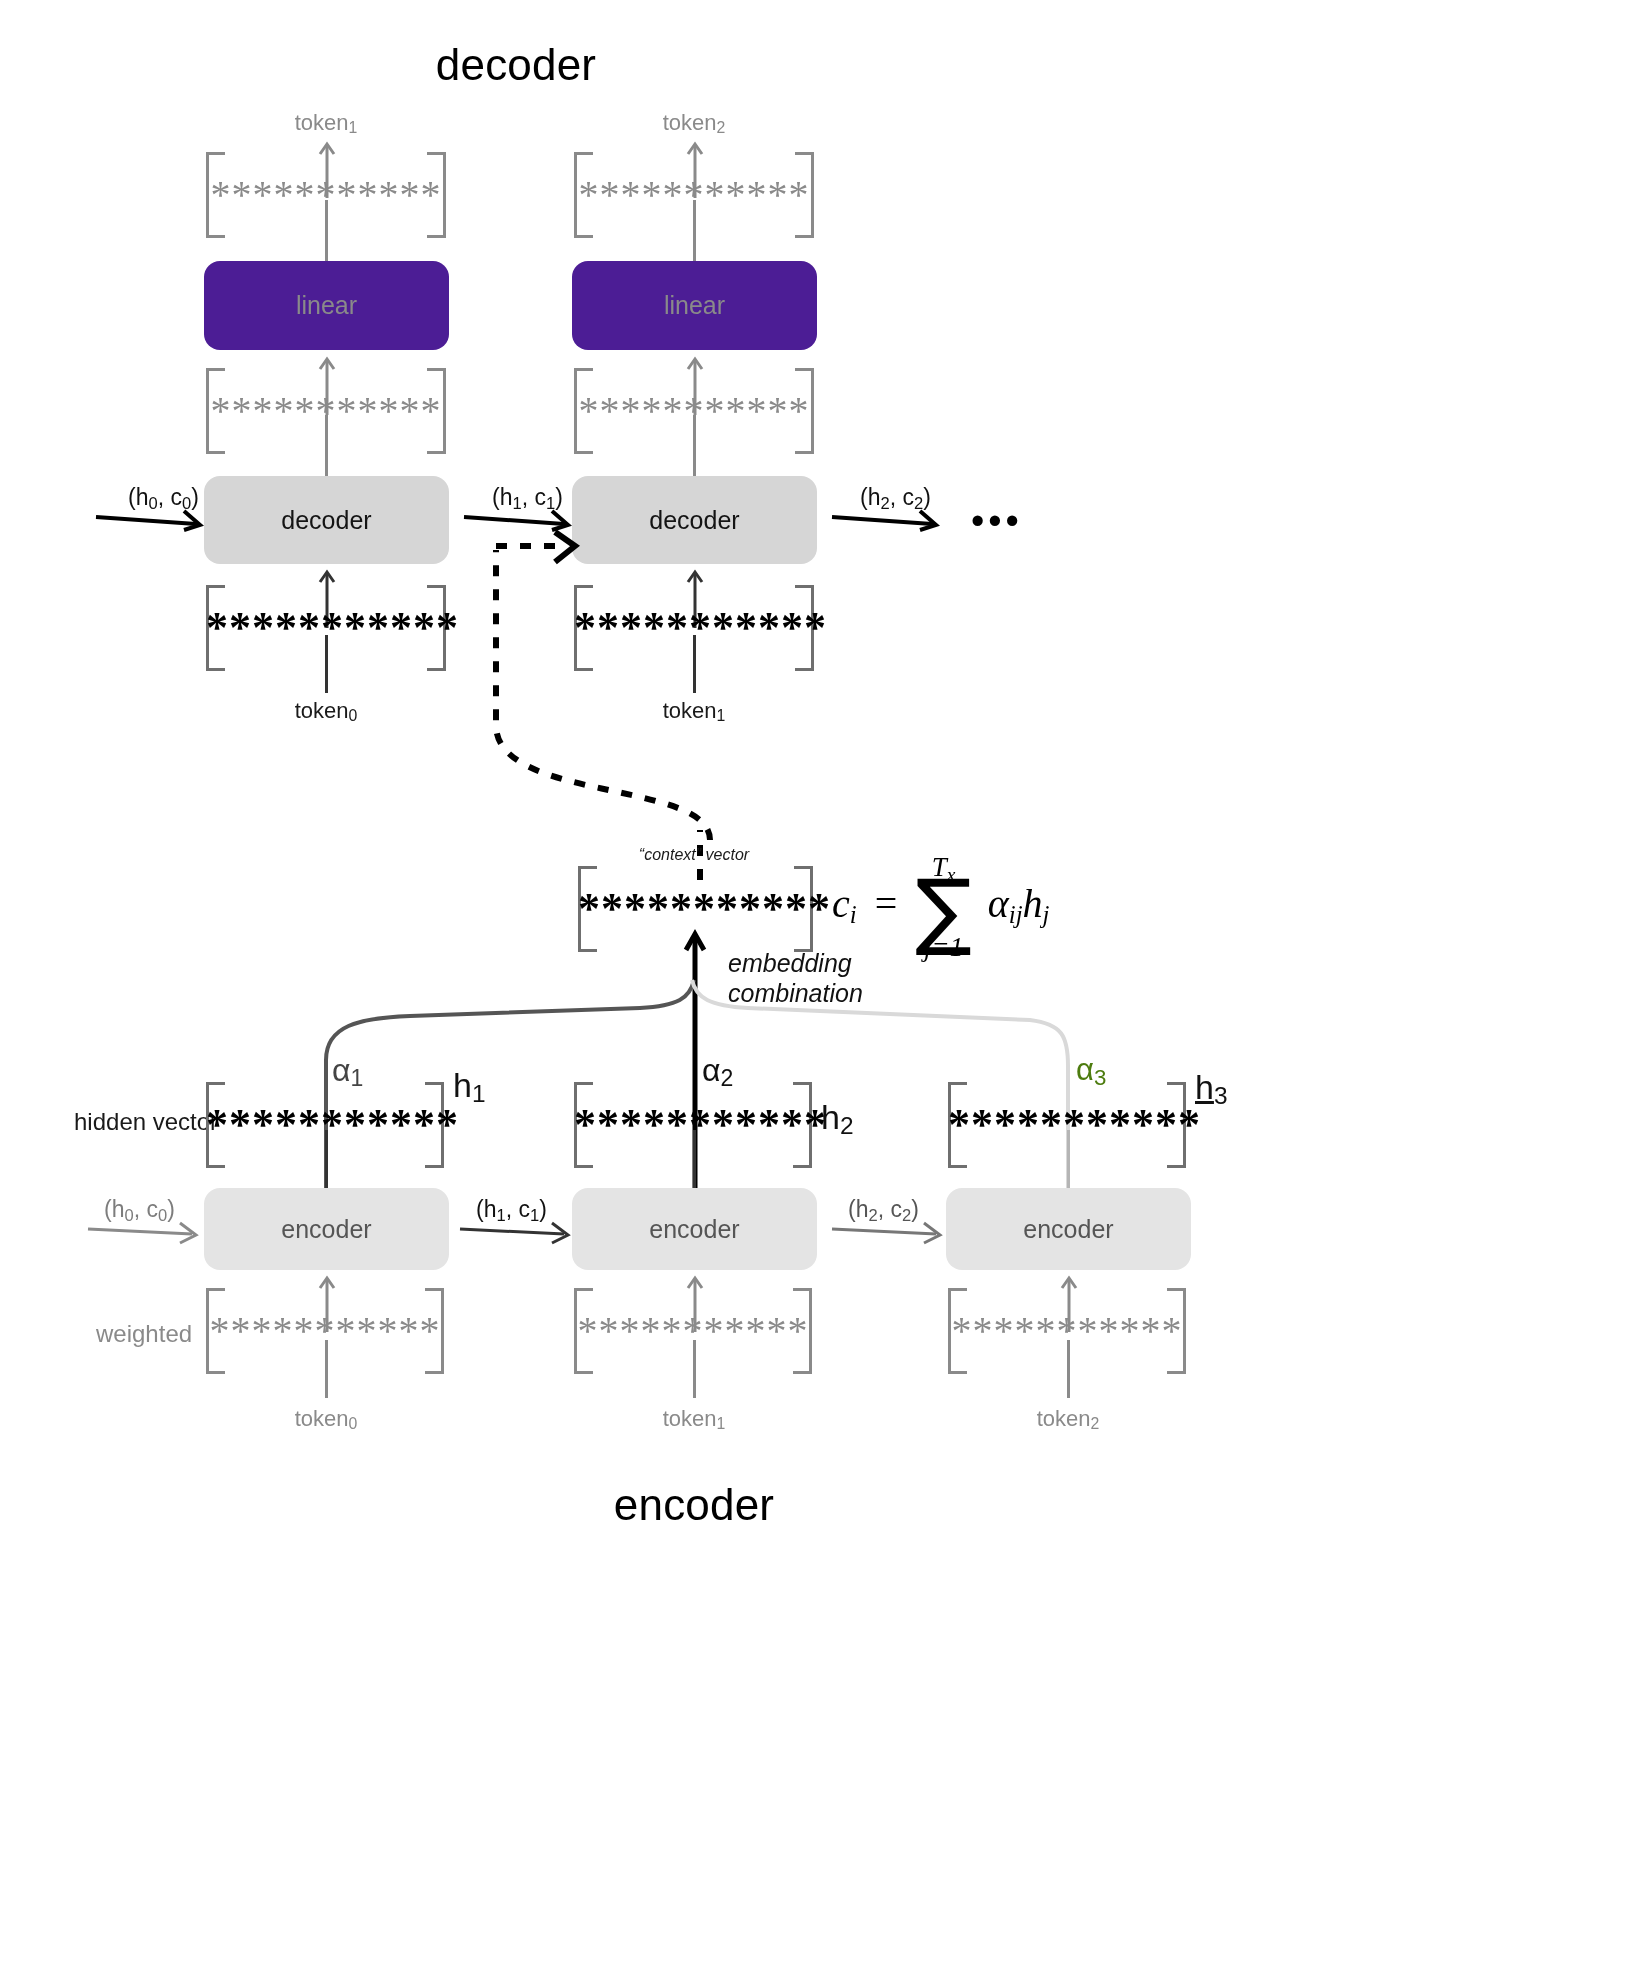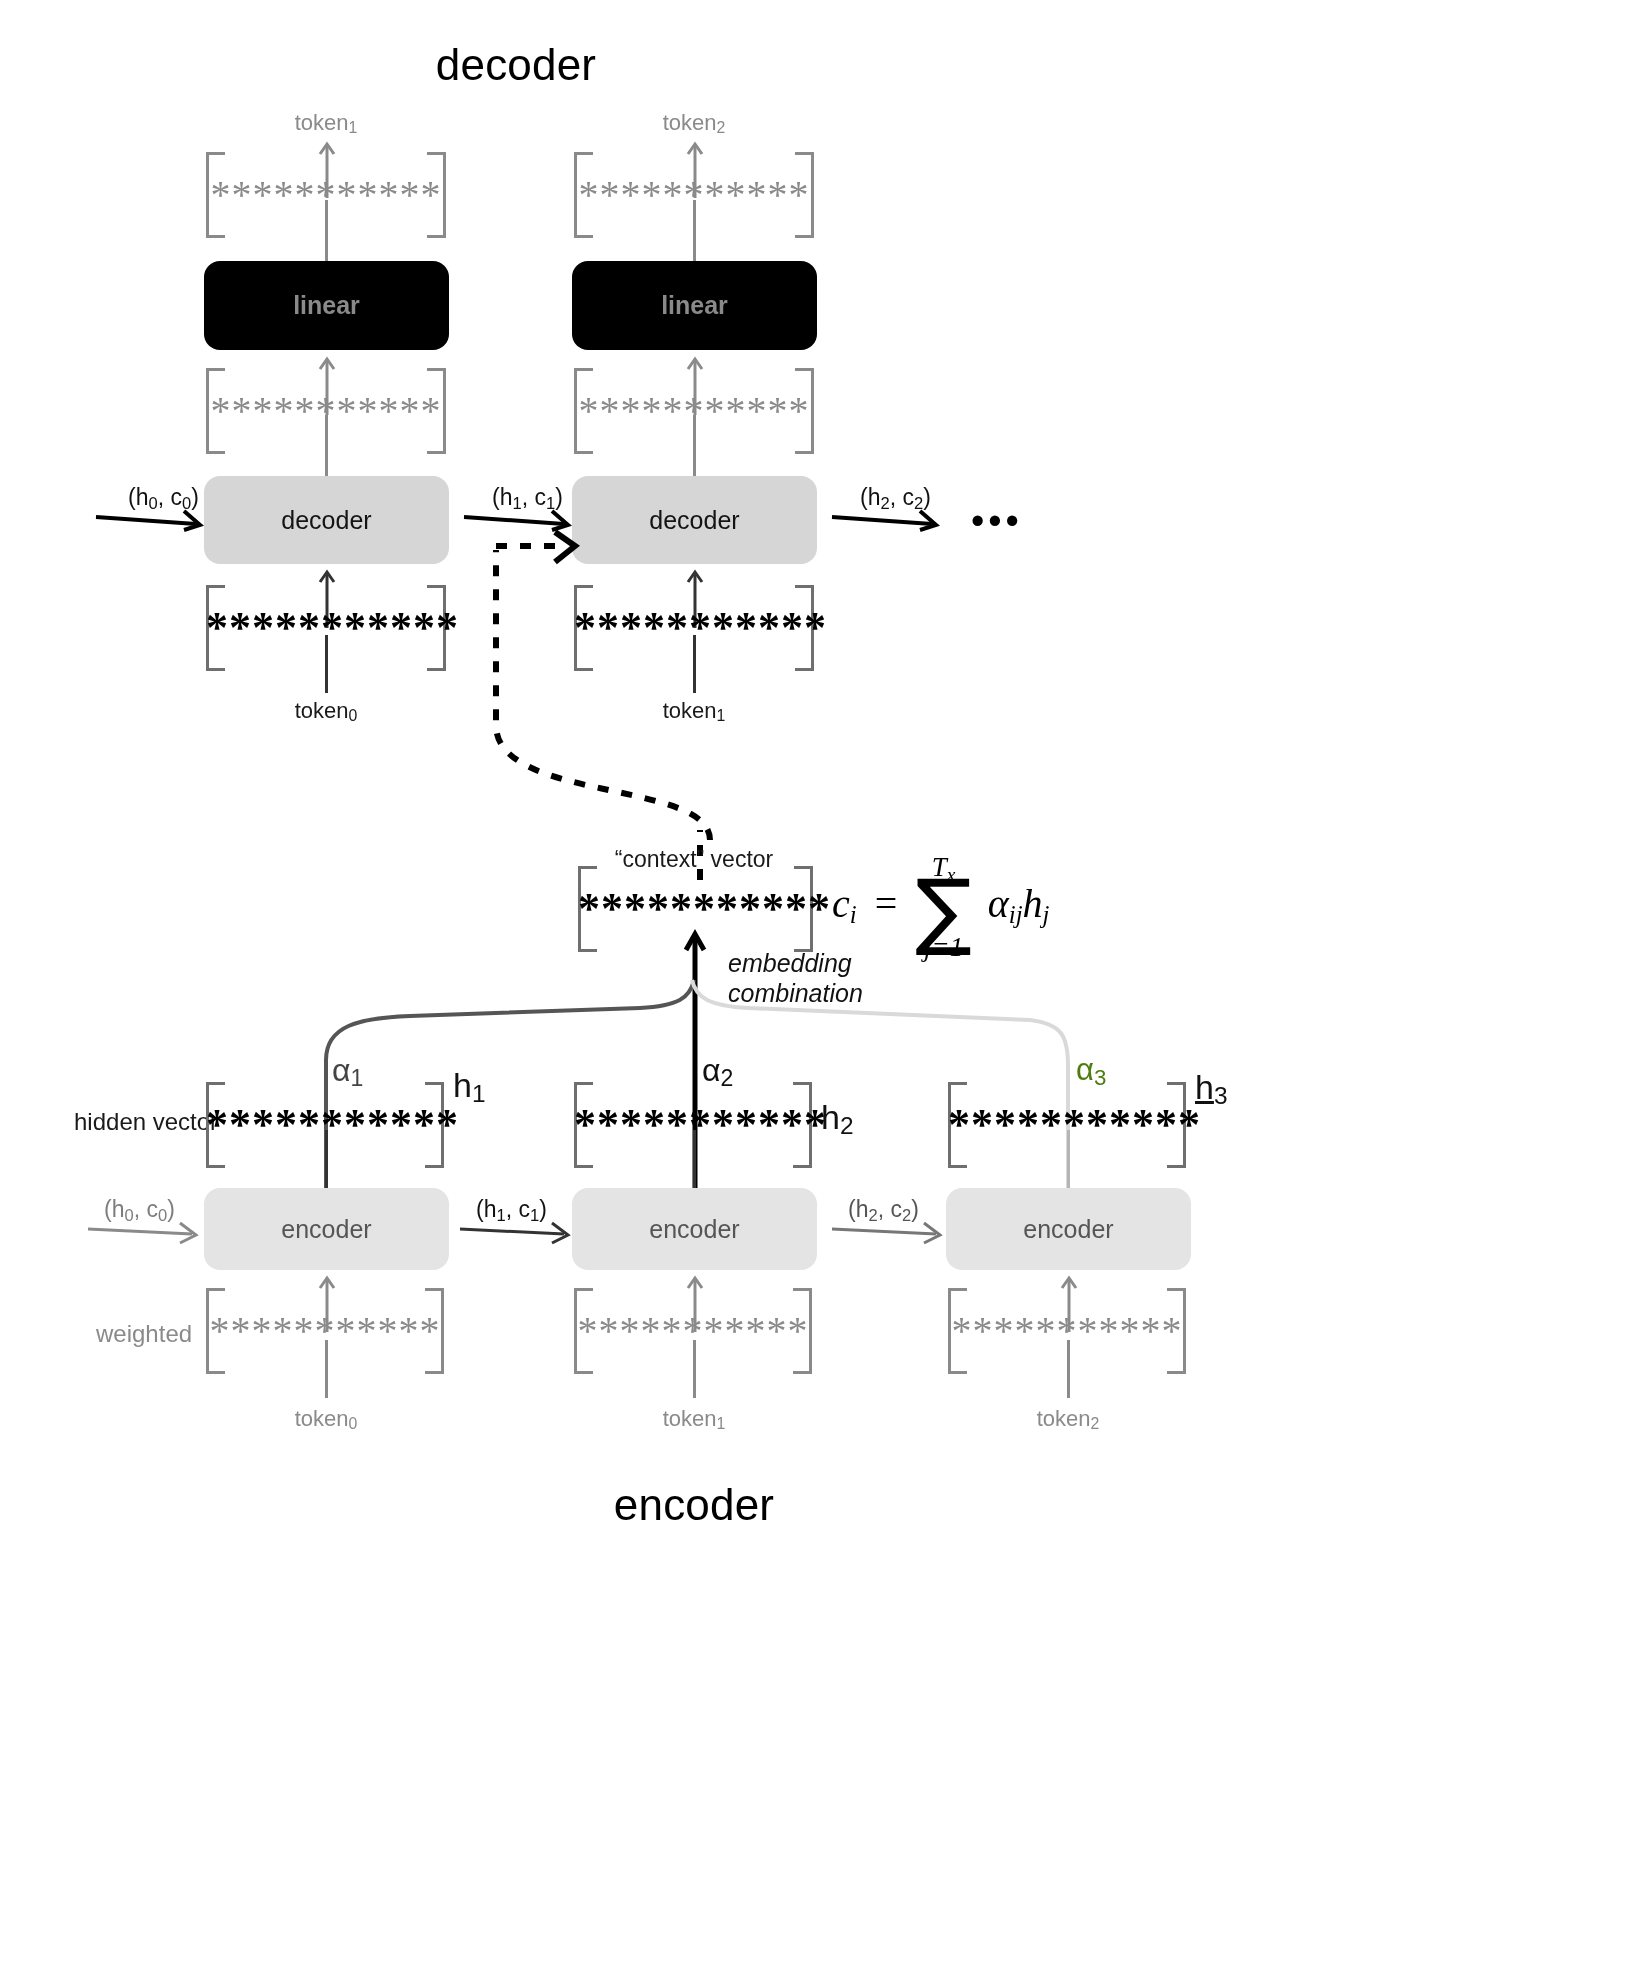--- a/index.html
+++ b/index.html
@@ -25,21 +25,21 @@
   .state-dark{font-size:23px;color:#111;white-space:nowrap;}
   .state-gray{font-size:23px;color:#7d7d7d;white-space:nowrap;}
   .sub{font-size:0.72em;vertical-align:-0.22em;}
 
   
   .box{
     position:absolute;border-radius:16px;
     display:flex;align-items:center;justify-content:center;
     font-size:25px;
   }
-  .box-linear{background:#000000;color:#8a8a8a;font-weight:bold;}
+  .box-linear{background:#4c1d95;color:#8a8a8a;}
   .box-decoder{background:#d6d6d6;color:#141414;}
   .box-encoder{background:#e4e4e4;color:#555;}
 
   
   .vec{position:absolute;}
   .vec .bk{
     position:absolute;top:0;bottom:0;width:16px;
     border-top:3px solid currentColor;border-bottom:3px solid currentColor;
   }
   .vec .bk.l{left:0;border-left:3px solid currentColor;}
@@ -216,21 +216,21 @@
 
   <svg class="abs" style="left:470px;top:520px;width:280px;height:350px;">
     <path d="M 240 320 C 240 260 28 282 26 206 L 26 30" fill="none" stroke="#000" stroke-width="6" stroke-dasharray="11 13" stroke-linecap="butt"></path>
     <polyline points="85,12 105,26 85,42" fill="none" stroke="#000" stroke-width="6"></polyline>
     <line x1="26" y1="26" x2="98" y2="26" stroke="#000" stroke-width="6" stroke-dasharray="11 13"></line>
   </svg>
   <svg class="abs" style="left:690px;top:830px;width:20px;height:50px;">
     <line x1="10" y1="50" x2="10" y2="0" stroke="#000" stroke-width="6" stroke-dasharray="11 13"></line>
   </svg>
 
-  <div class="abs ctr lbl-dark" style="left:694px;top:846px;font-size:23px;">“context” vector</div>
+  <div class="abs ctr lbl-dark" style="left:694px;top:846px;font-size:16px;font-style:italic;">“context” vector</div>
   <div class="vec vec-dark" style="left:578px;top:866px;width:235px;height:86px;">
     <div class="bk l"></div>
     <div class="bk r"></div>
     <div class="stars">***********</div>
   </div>
 
   <div class="math" style="left:832px;top:852px;font-size:40px;">
     <span>c</span><span style="font-size:0.62em;vertical-align:-0.25em;">i</span>
     <span style="font-style:normal;margin:0 8px;">=</span>
     <span class="sigwrap">

